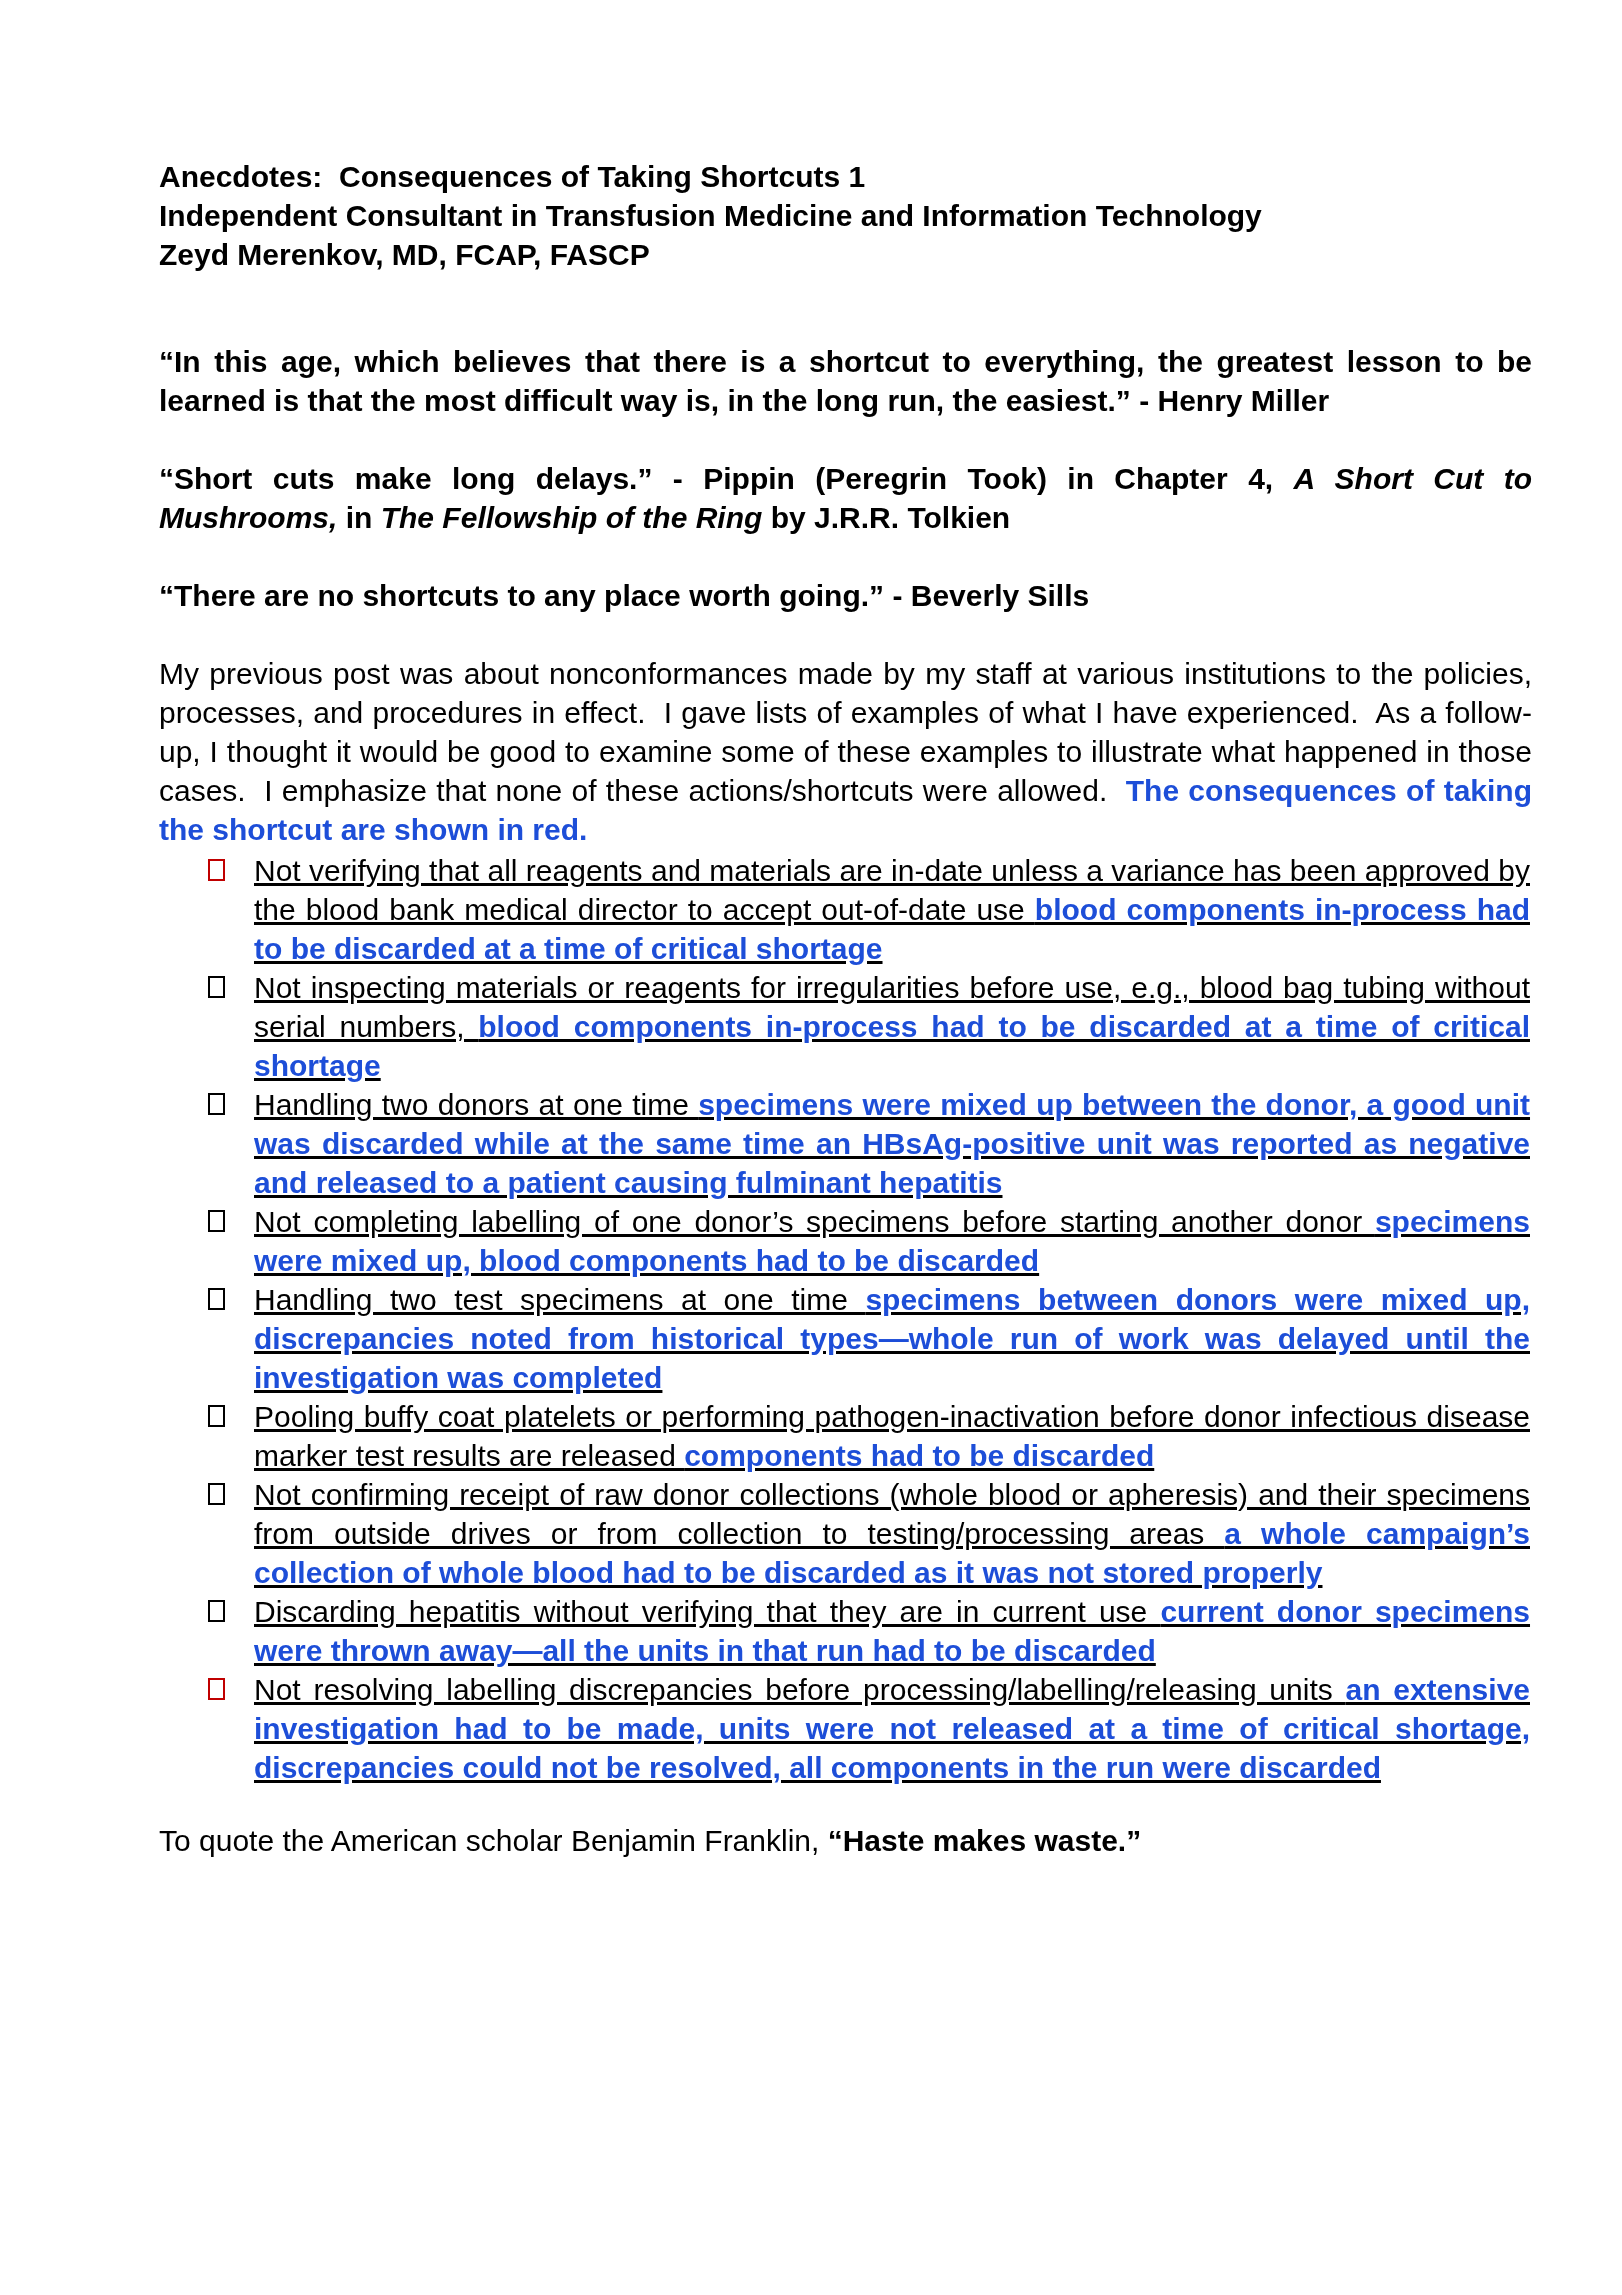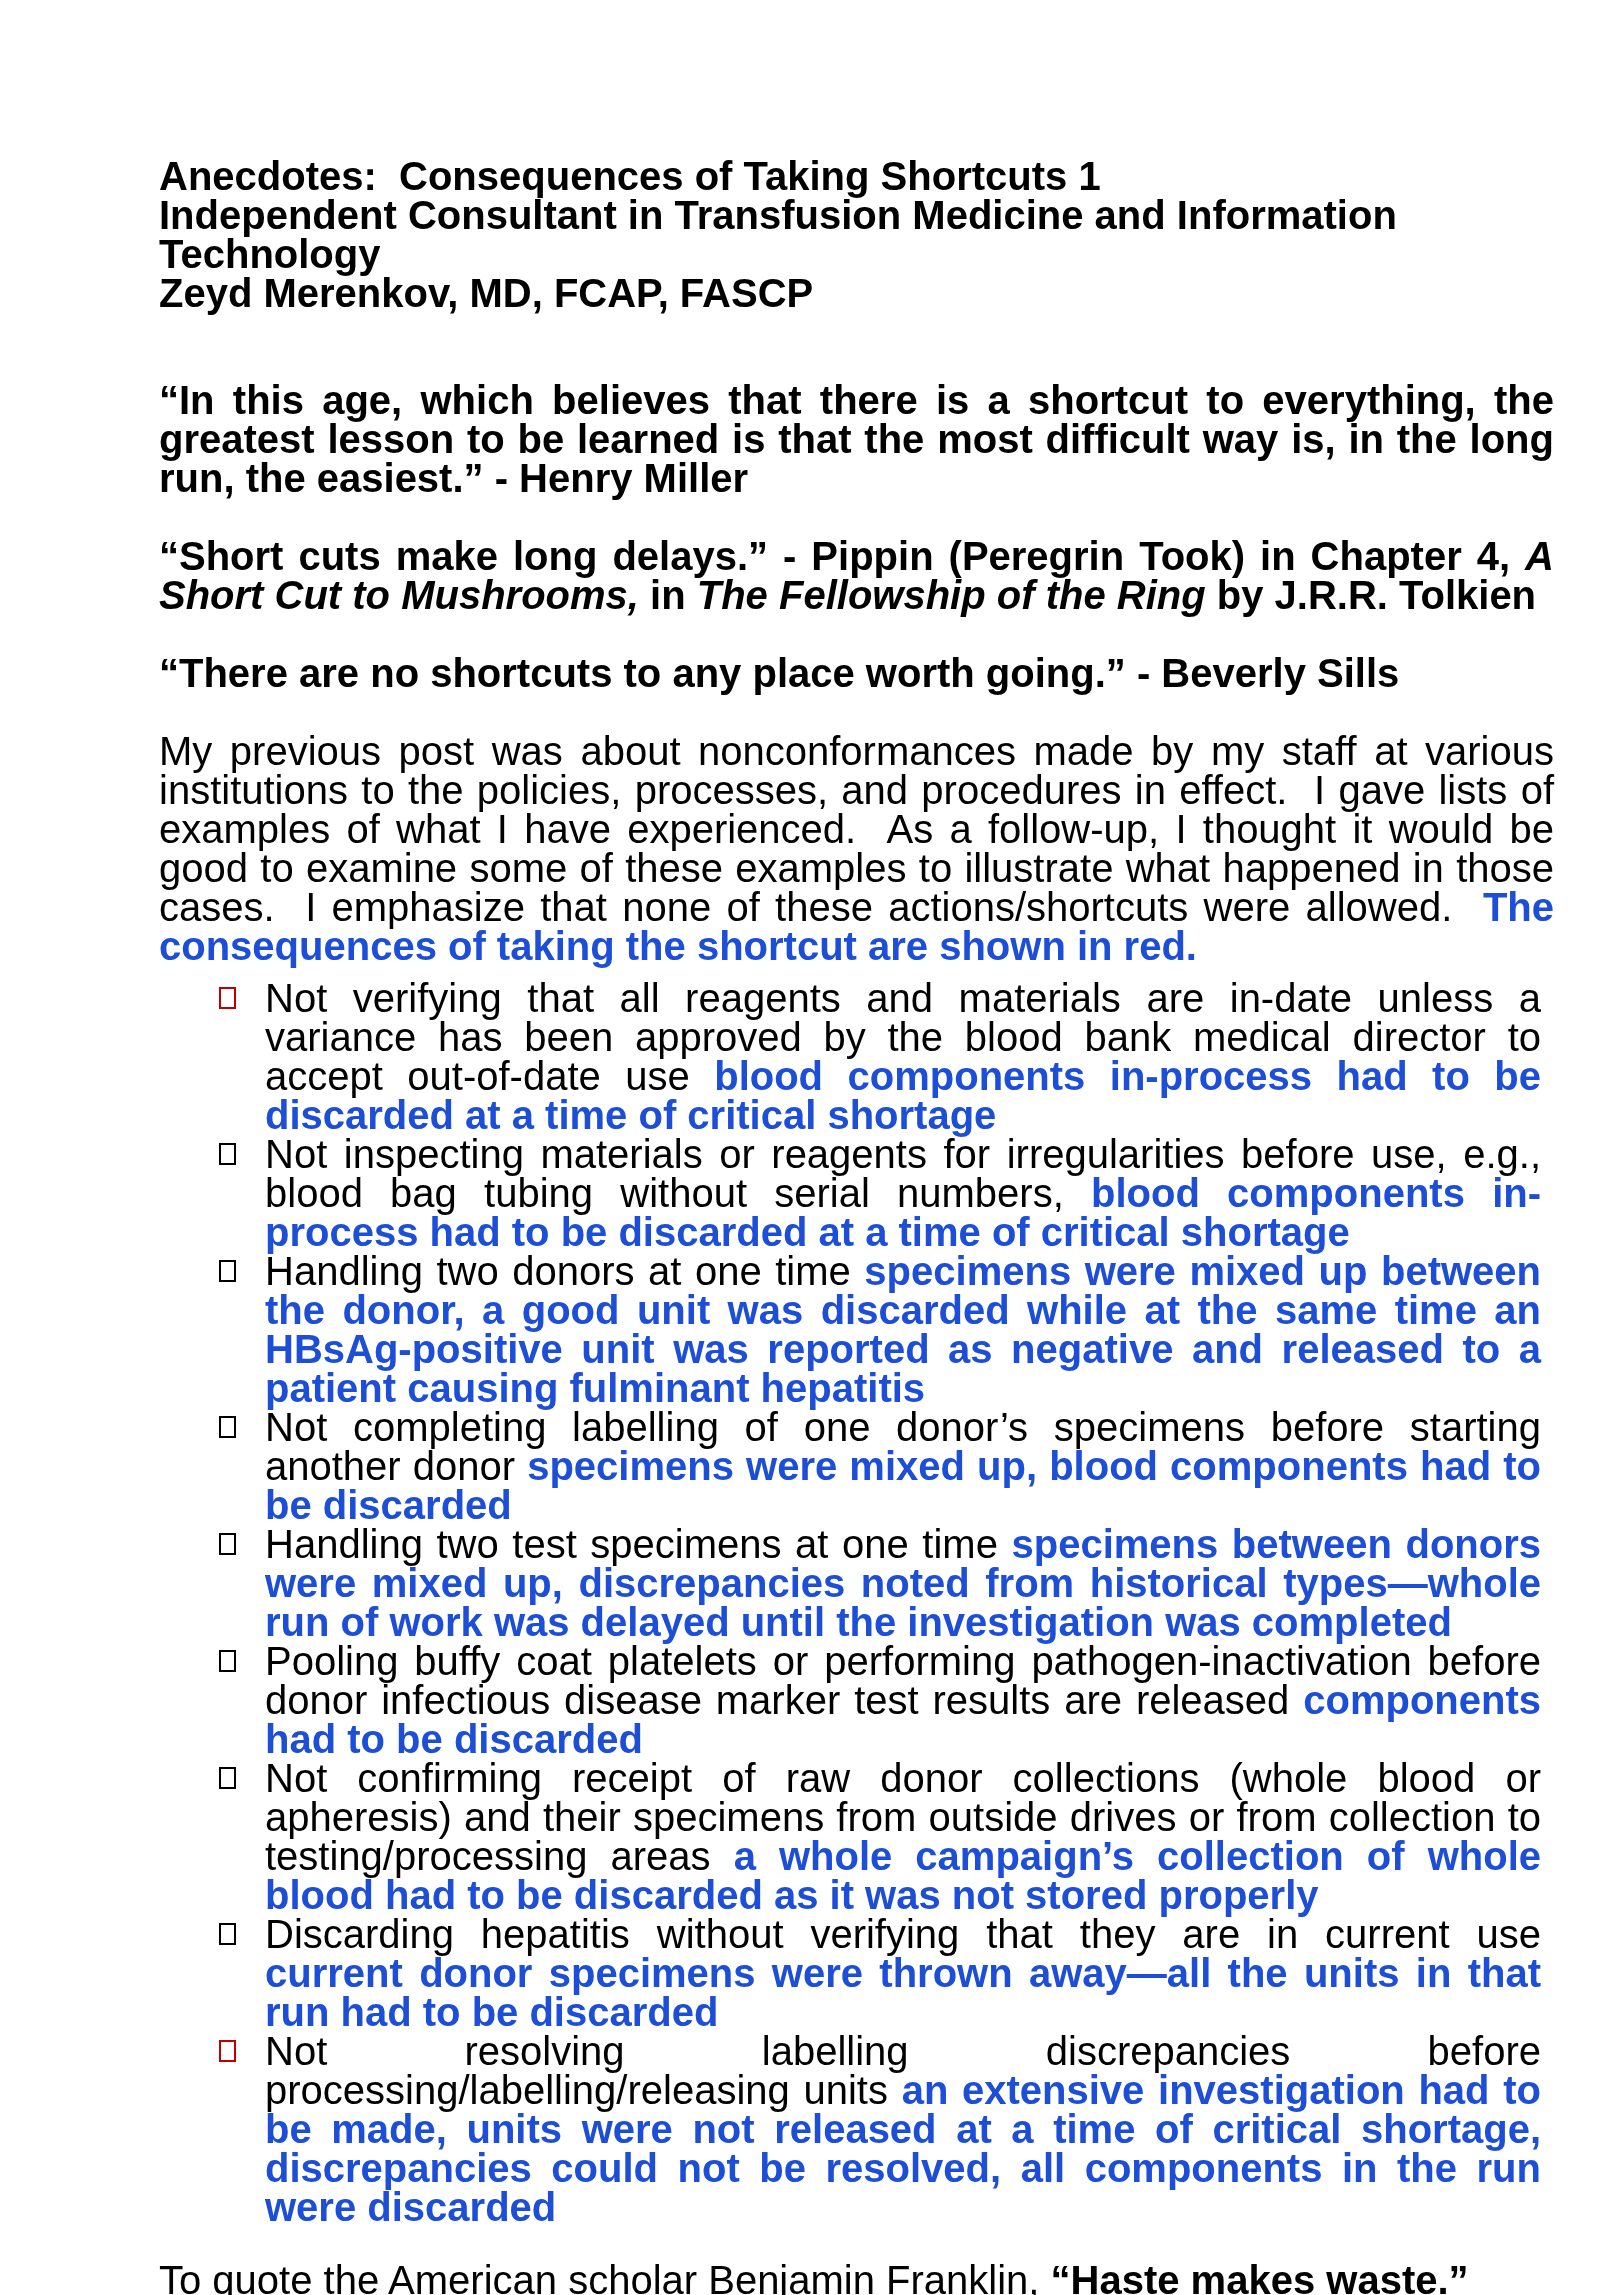--- a/index.html
+++ b/index.html
@@ -2,38 +2,38 @@
 <html style="font-size:10.5px"><head>
 <meta charset="utf-8">
 <style>
   html,body{margin:0;padding:0;background:#ffffff;}
   .page{
     position:relative;
     width:1623px;
     height:2295px;
     background:#ffffff;
     box-sizing:border-box;
-    padding:157px 69px 0 159px;
+    padding:157px 91px 0 159px;
     font-family:"Liberation Sans", sans-serif;
-    font-size:40px;
+    font-size:30px;
     line-height:39px;
     color:#000000;
   }
   p{margin:0;}
   .bold{font-weight:bold;}
   .italic{font-style:italic;}
   .red{color:#1d4ed8;}
   .justify{text-align:justify;}
   .header-line{font-weight:bold;}
   .quote{font-weight:bold;}
   .quote-first{margin-top:68px;}
   .quote-gap{margin-top:39px;}
   .intro{margin-top:39px;}
   .section-heading{margin-top:26px;font-weight:bold;}
-  ul.bullets{margin:13px;padding:0;list-style:none;}
+  ul.bullets{margin:2px;padding:0;list-style:none;text-decoration:underline;}
   ul.bullets li{
     position:relative;
     padding-left:93px;
     text-align:justify;
   }
   .marker{
     position:absolute;
     left:47px;
     top:7.9px;
     width:17px;

